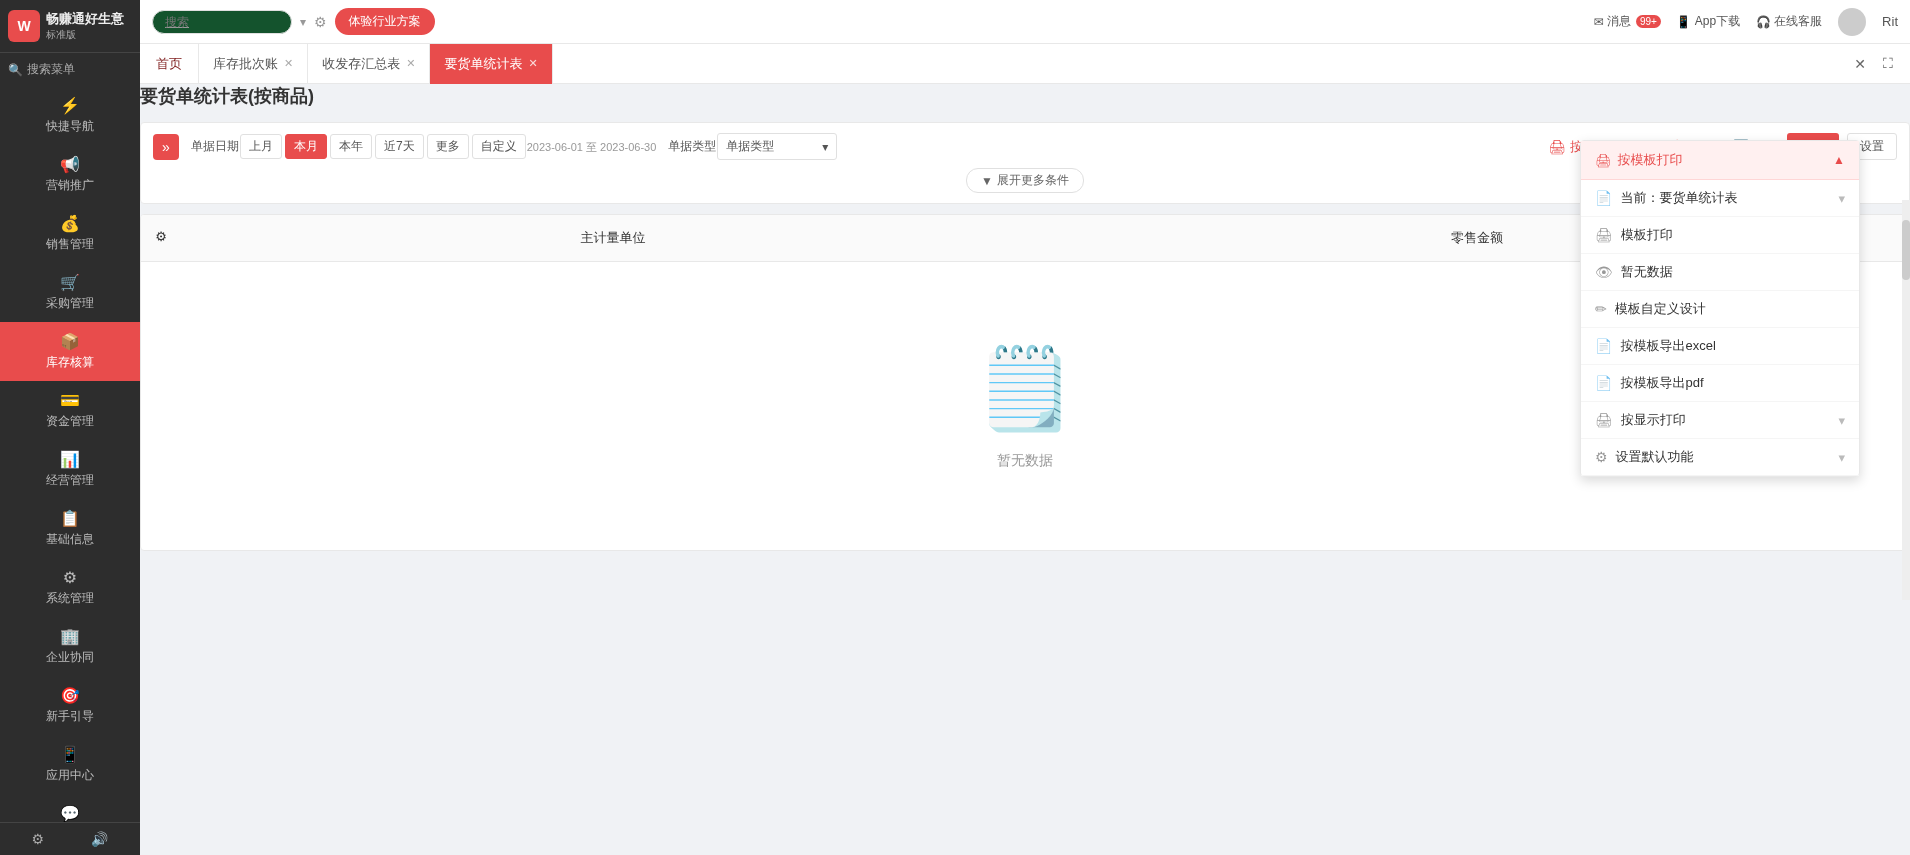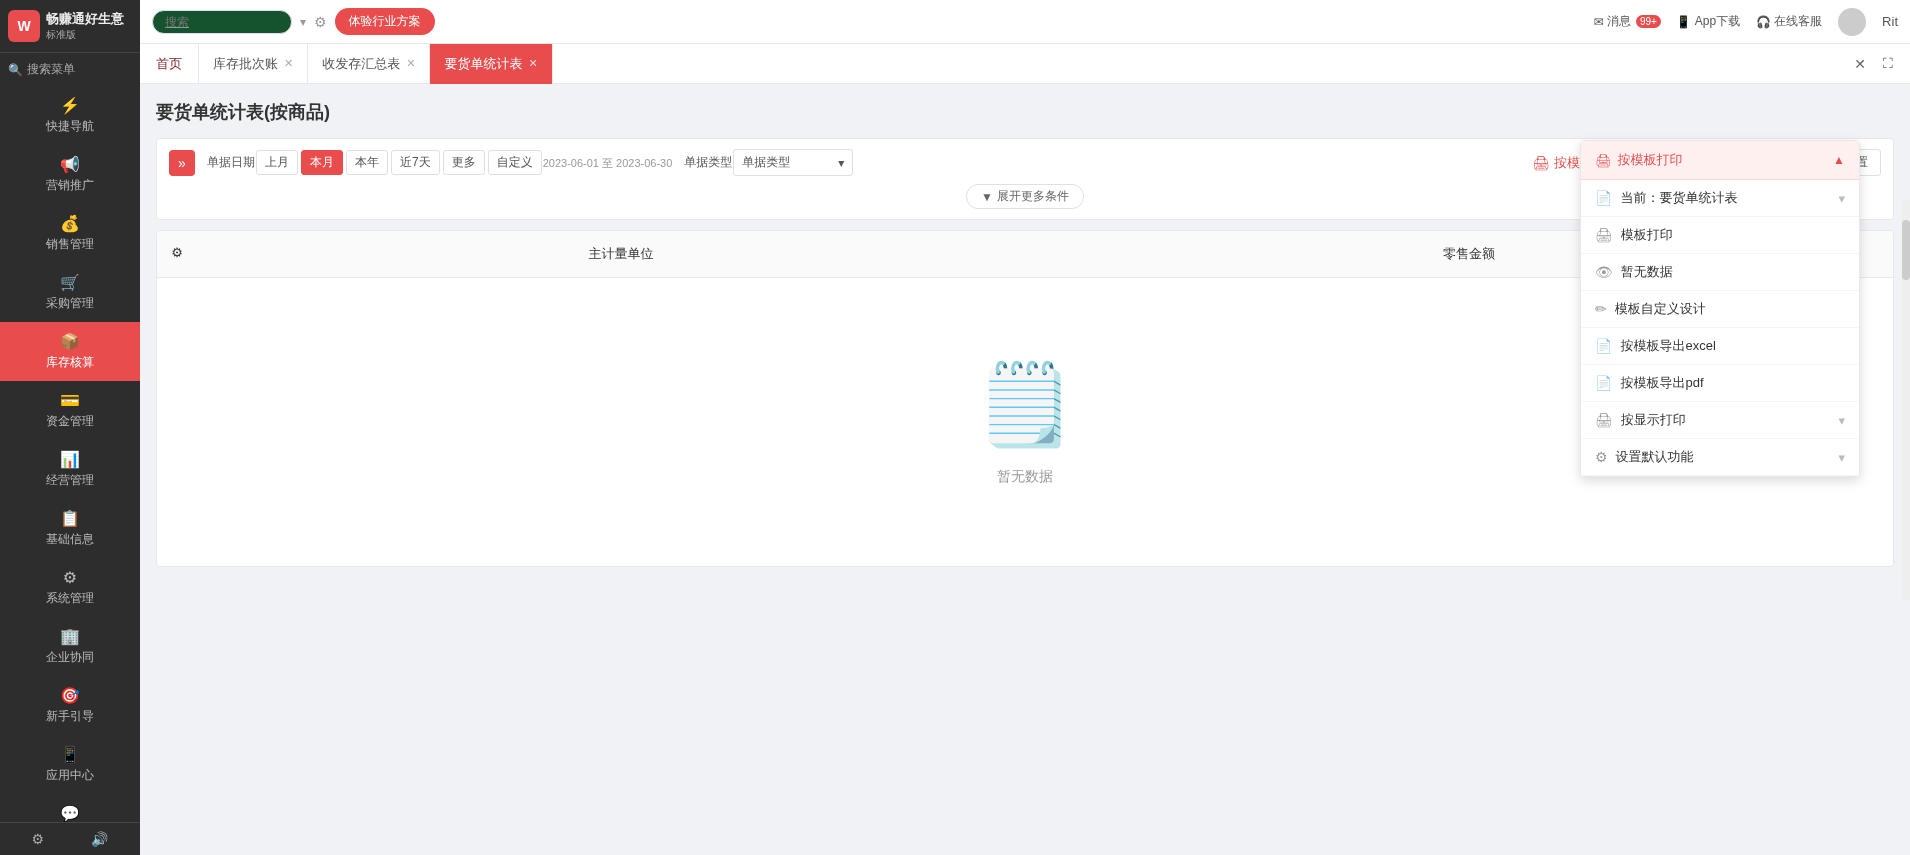--- a/index.html
+++ b/index.html
@@ -182,21 +182,20 @@
     .win-btn {
       width: 20px; height: 20px;
       display: flex; align-items: center; justify-content: center;
       cursor: pointer; color: #666; font-size: 14px;
     }
 
     
     .page-content {
       flex: 1;
       overflow: auto;
-      padding: 16px;
       position: relative;
     }
 
     .page-title {
       font-size: 18px;
       font-weight: bold;
       color: #333;
       margin-bottom: 14px;
     }
 

